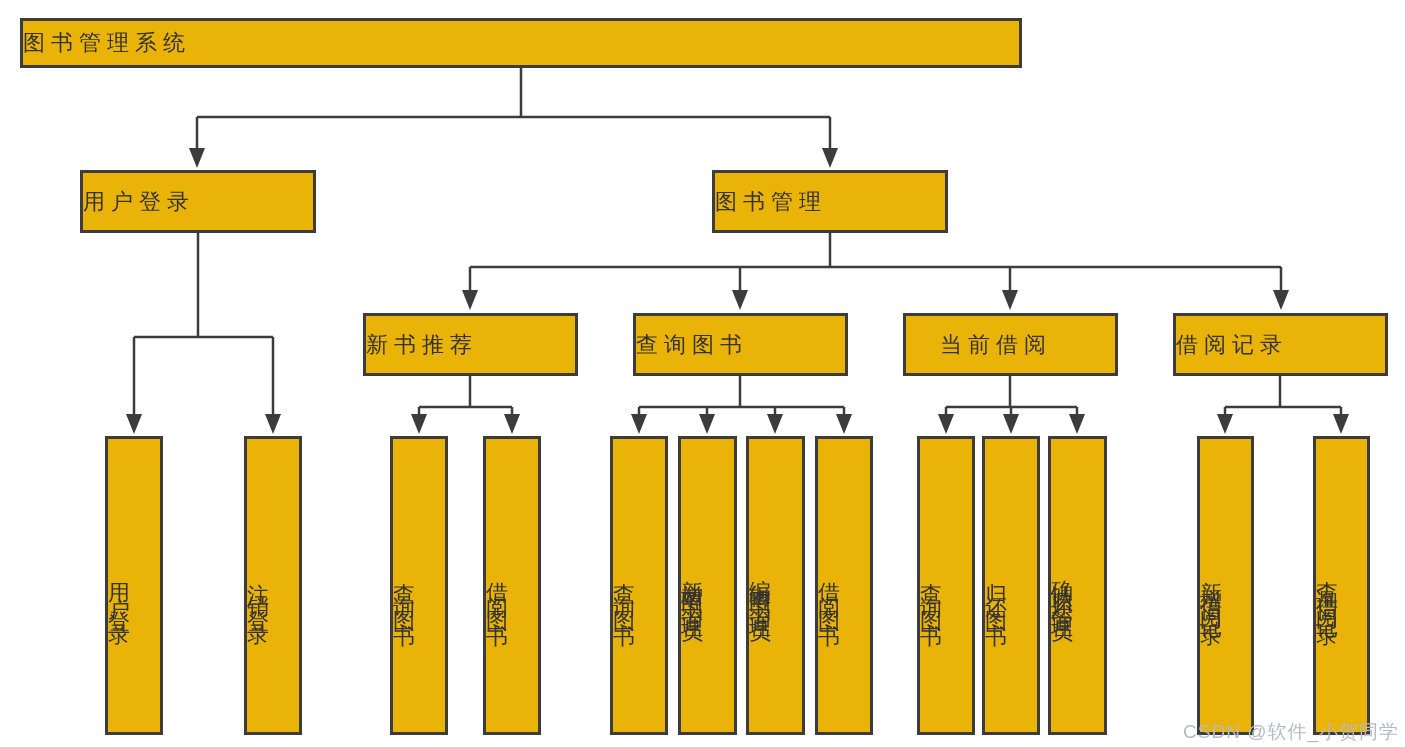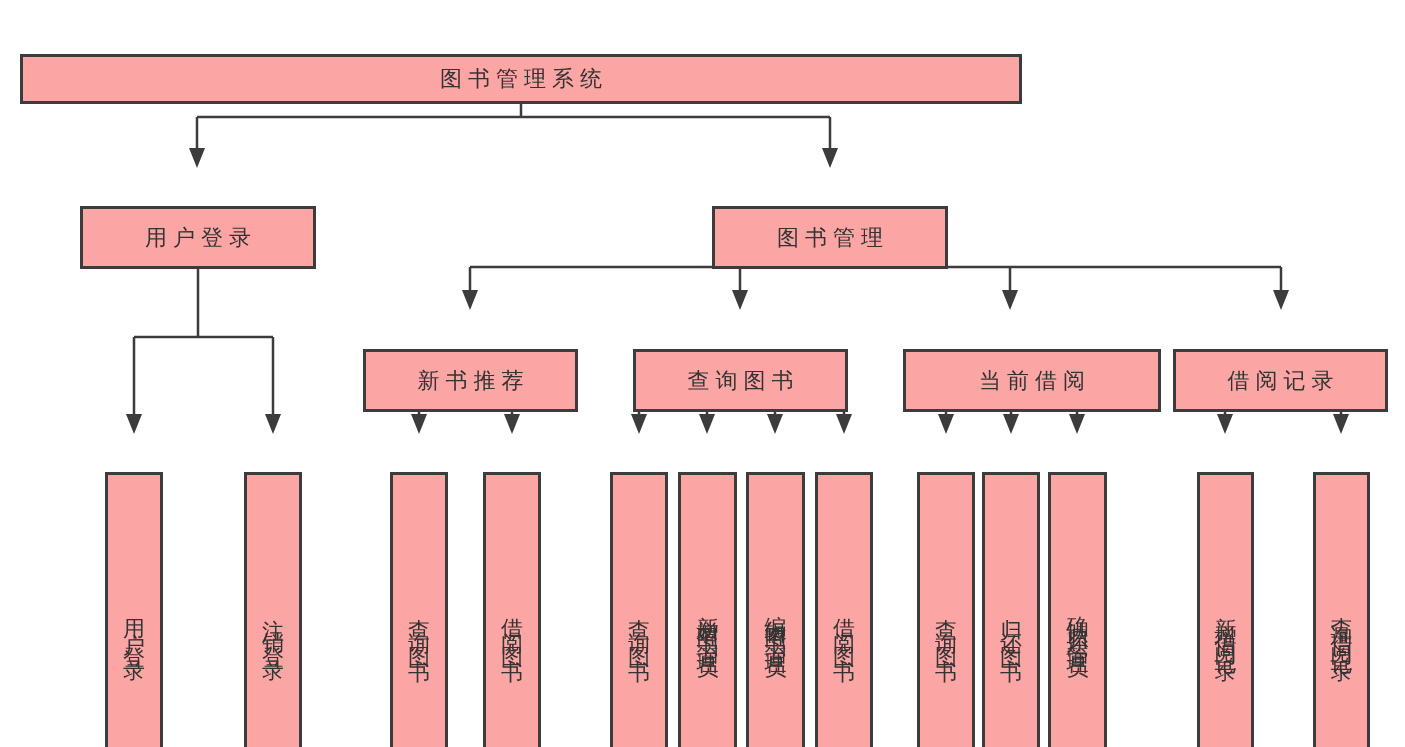--- a/index.html
+++ b/index.html
@@ -18,26 +18,25 @@
   svg.connectors {
     position: absolute;
     left: 0; top: 0;
     width: 1405px;
     height: 747px;
   }
   .box {
     position: absolute;
     box-sizing: border-box;
     border: 3px solid #3c3c3c;
-    background: #fca5a5;
+    background: #eab308;
     display: flex;
     align-items: center;
-    justify-content: center;
+    justify-content: flex-start;
     z-index: 2;
-    margin-top: 36px;
   }
   .lbl {
     font-size: 22px;
     color: #333333;
     letter-spacing: 6px;
     margin-right: -6px;
     white-space: nowrap;
   }
   .vlbl {
     writing-mode: vertical-rl;
@@ -120,21 +119,21 @@
   <div class="box" style="left:712px; top:170px; width:236px; height:63px;">
     <span class="lbl">图书管理</span>
   </div>
 
   <div class="box" style="left:363px; top:313px; width:215px; height:63px;">
     <span class="lbl">新书推荐</span>
   </div>
   <div class="box" style="left:633px; top:313px; width:215px; height:63px;">
     <span class="lbl">查询图书</span>
   </div>
-  <div class="box" style="left:903px; top:313px; width:258px; height:63px;">
+  <div class="box" style="left:903px; top:313px; width:215px; height:63px;padding-left:34px;">
     <span class="lbl">当前借阅</span>
   </div>
   <div class="box" style="left:1173px; top:313px; width:215px; height:63px;">
     <span class="lbl">借阅记录</span>
   </div>
 
   <div class="box" style="left:105px; top:436px; width:58px; height:299px;">
     <span class="vlbl sp4">用户登录</span>
   </div>
   <div class="box" style="left:244px; top:436px; width:58px; height:299px;">
@@ -171,14 +170,15 @@
     <span class="vlbl sp9">确认归还（管理员）</span>
   </div>
 
   <div class="box" style="left:1197px; top:436px; width:57px; height:299px;">
     <span class="vlbl sp6">新增借阅记录</span>
   </div>
   <div class="box" style="left:1313px; top:436px; width:57px; height:299px;">
     <span class="vlbl sp6">查询借阅记录</span>
   </div>
 
+  <div class="watermark">CSDN @软件_小贺同学</div>
 
 </div>
 
 </body></html>

